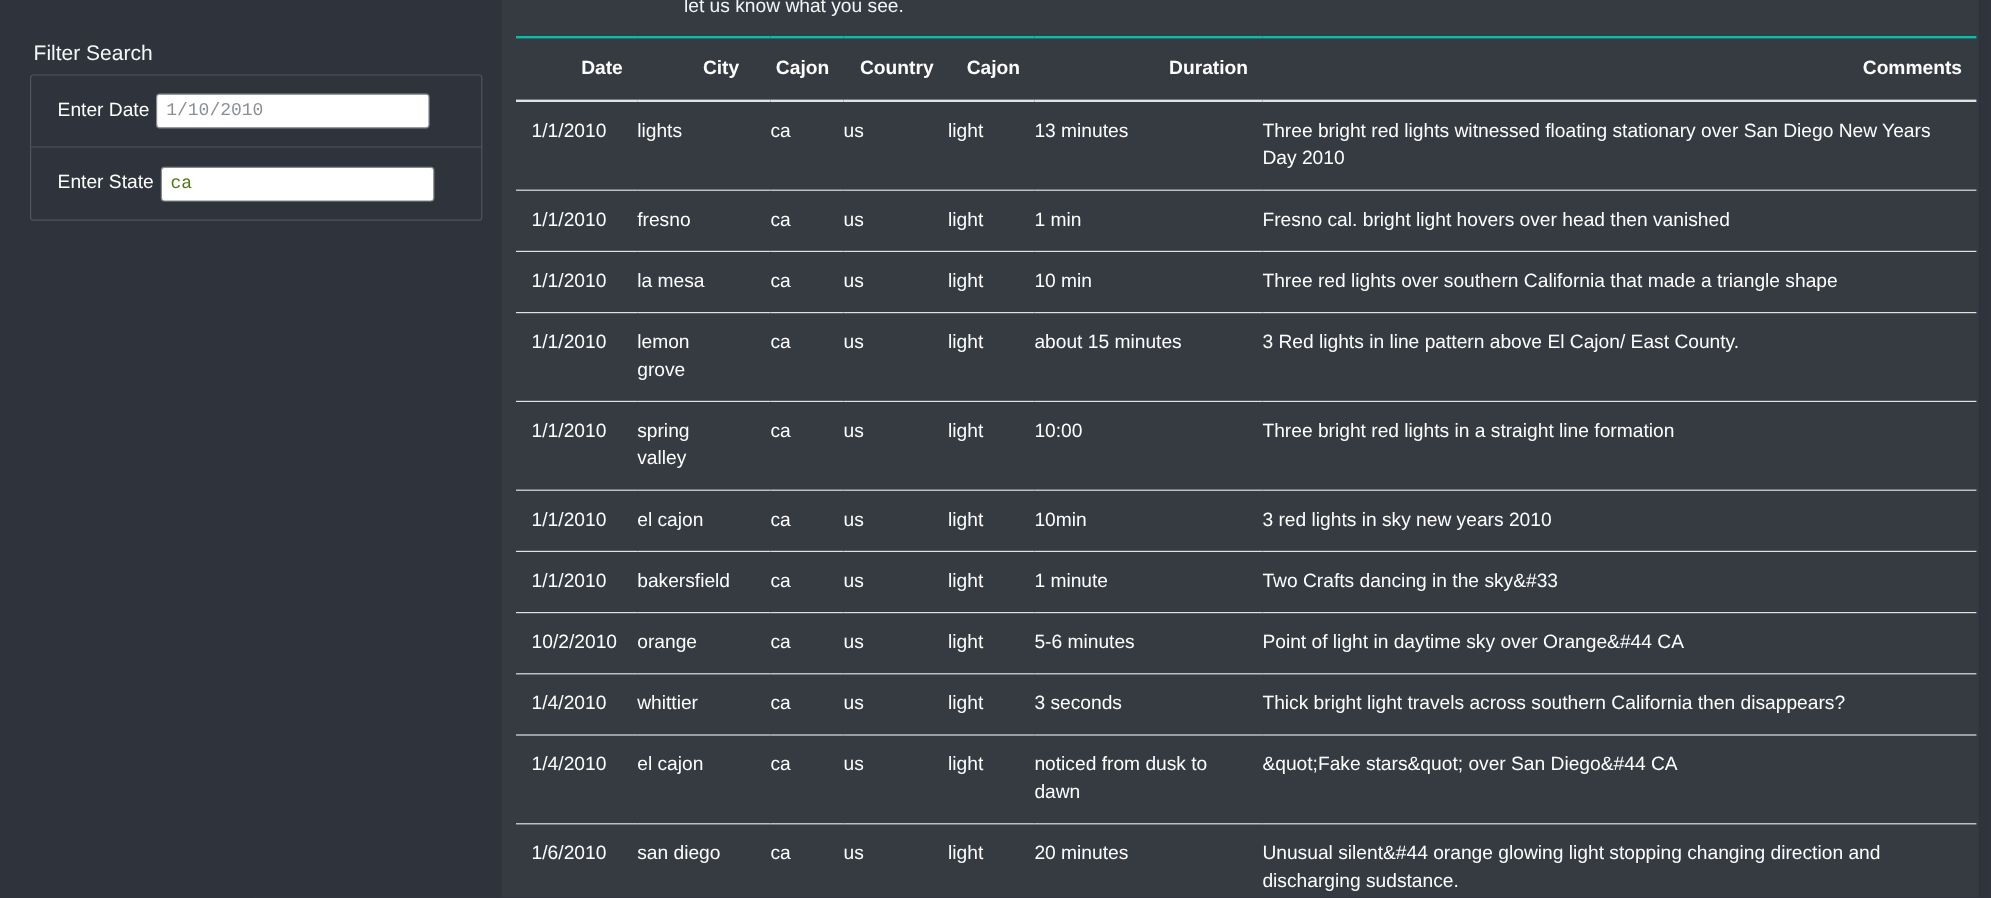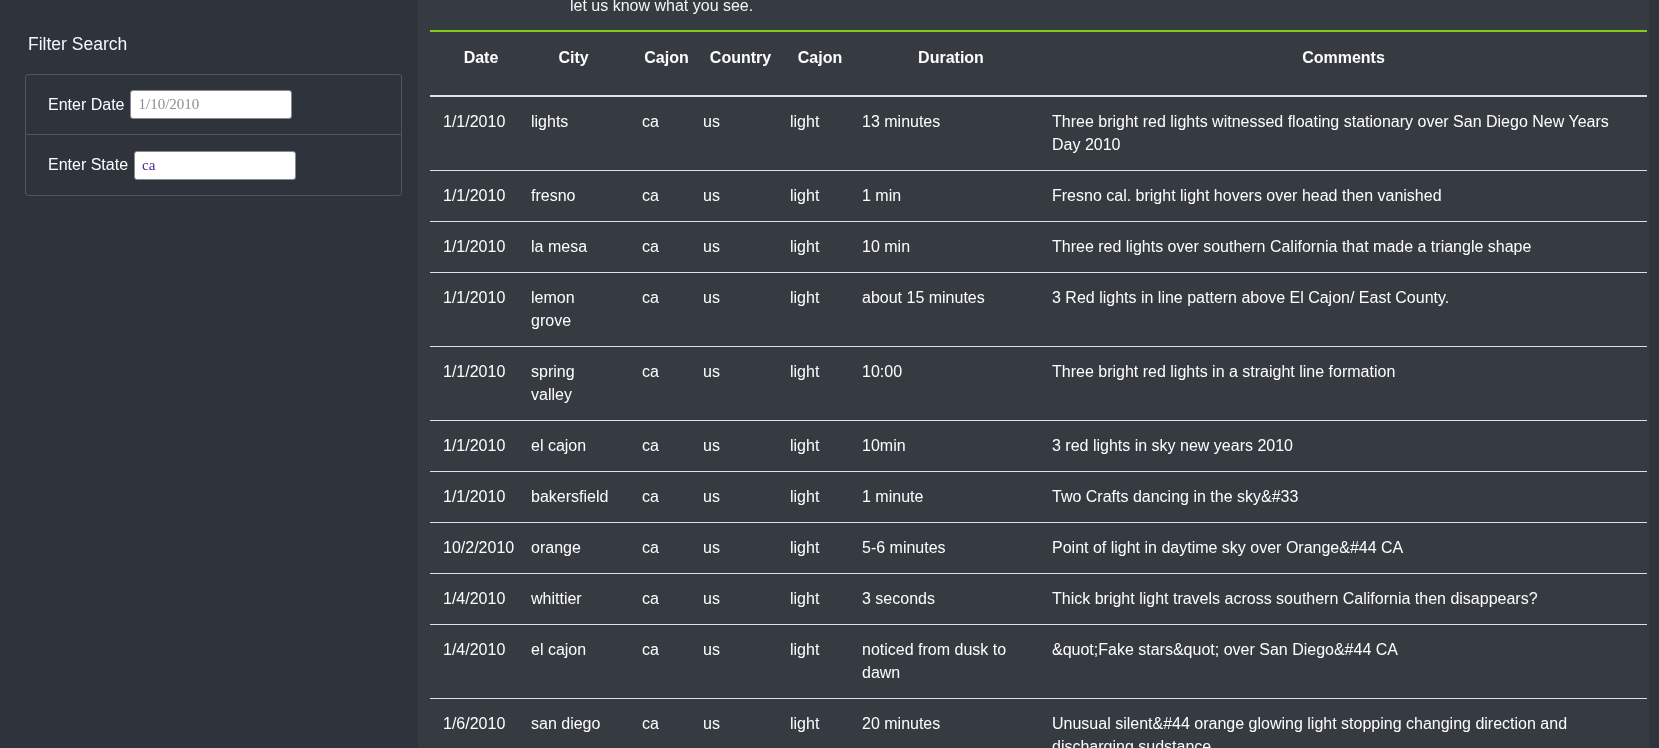--- a/index.html
+++ b/index.html
@@ -19,46 +19,46 @@
   .intro-line {
     position:absolute; left:570px; top:-6px;
     font-size:16px; line-height:24px; color:#f2f4f6; white-space:nowrap;
   }
   
   .sidebar { position:absolute; left:15px; top:0; width:387px;padding-left:10px; }
   .sidebar-title {
     margin:34px 0 0 3px; font-size:17.5px; font-weight:400; color:#f5f6f7;
   }
   .filter-list {
-    margin-top:19px; list-style:none;
+    margin-top:7px; list-style:none;
     border:1px solid rgba(255,255,255,0.16); border-radius:3px;
   }
   .filter-row {
     height:60px; display:flex; align-items:center; gap:6px;
     padding-left:22px; border-bottom:1px solid rgba(255,255,255,0.16);
   }
   .filter-row:last-child { border-bottom:none; }
   .filter-label { font-size:16px; color:#fdfdfd; white-space:nowrap; }
   .filter-input {
-    width:162px; height:29px; background:#ffffff;
+    width:228px; height:29px; background:#ffffff;
     border:1px solid #848a90; border-radius:3px;
-    padding:0 7px; font-size:15px; color:#4c1d95;
-    font-family:Liberation Serif, serif;
+    padding:0 7px; font-size:15px; color:#4d7c0f;
+    font-family:Liberation Mono, monospace;
   }
   .filter-input::placeholder { color:#8a9096; opacity:1; }
   
   .sightings-table {
     position:absolute; left:430px; top:30px; width:1217px;
     border-collapse:collapse; table-layout:fixed;
     font-size:16px; color:#fdfdfd;
   }
   .sightings-table th {
-    text-align:center; font-weight:bold; font-size:16px;
-    border-top:2px solid #84cc16; border-bottom:2px solid #dee2e6;
-    padding:14px 12px 26px 0; line-height:23px; white-space:nowrap;
+    text-align:right; font-weight:bold; font-size:16px;
+    border-top:2px solid #14b8a6; border-bottom:2px solid #dee2e6;
+    padding:14px 12px 14px 0; line-height:23px; white-space:nowrap;
   }
   .sightings-table td {
     vertical-align:top; line-height:23px;
     border-top:1px solid #dee2e6;
     padding:13px 12px 14px 0;
   }
   .sightings-table tbody tr:first-child td { border-top:none; }
   .sightings-table { border-bottom:1px solid #dee2e6; }
   .sightings-table th:first-child, .sightings-table td:first-child { padding-left:13px; }
   .sightings-table .col-city-cell { padding-right:26px;margin-left:16px; }

